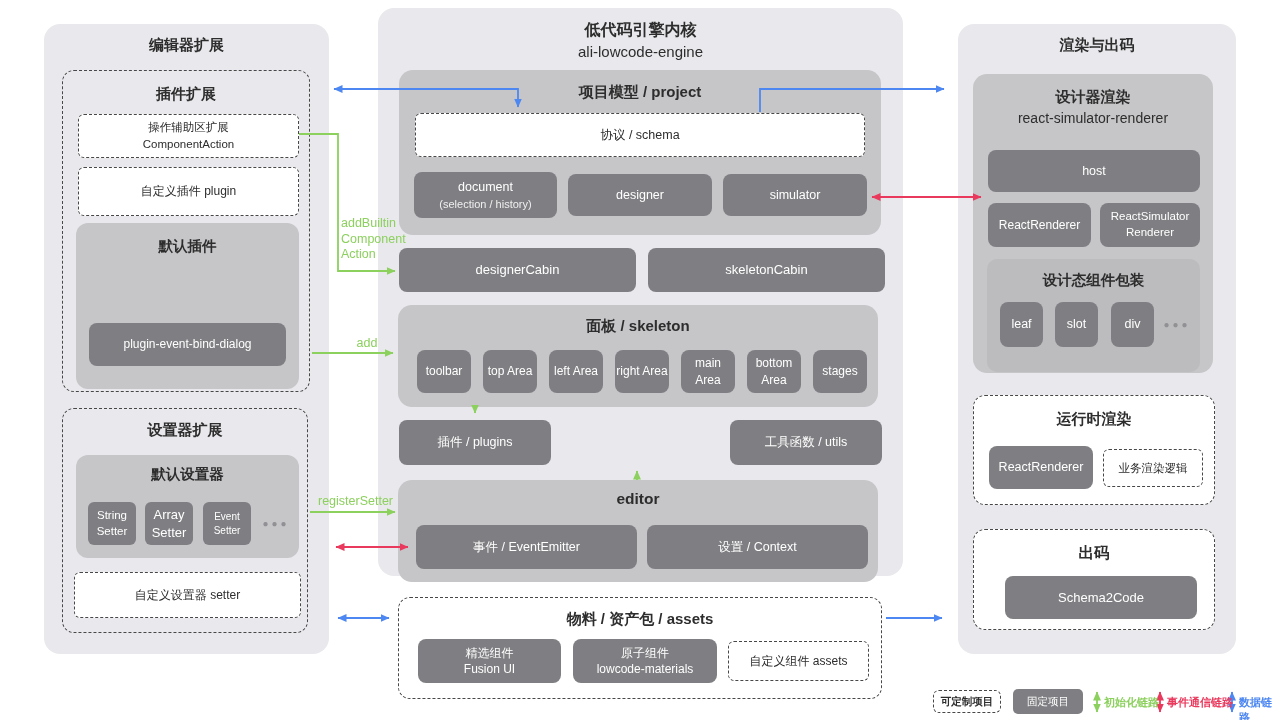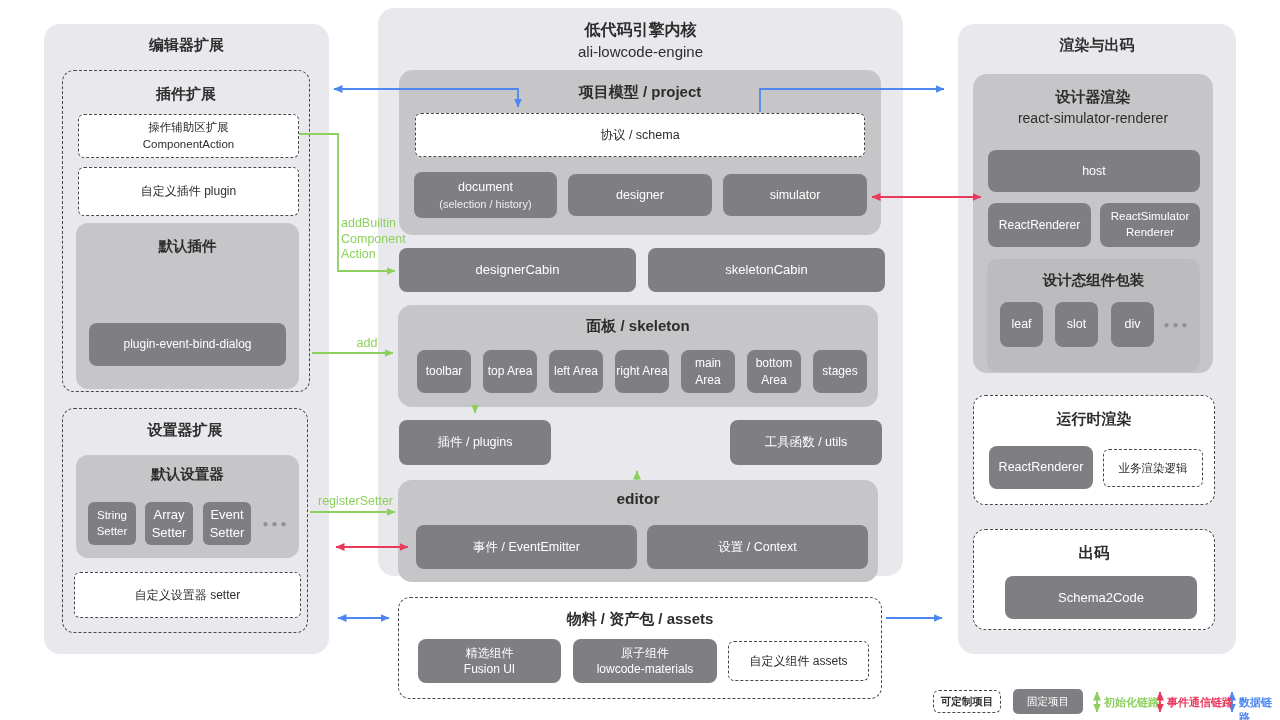--- a/index.html
+++ b/index.html
@@ -49,21 +49,21 @@
         <div class="item" style="left:13px;top:100px;width:197px;height:43px;font-size:12px">plugin-event-bind-dialog</div>
       </div>
     </div>
 
     <div class="dashed" style="left:18px;top:384px;width:246px;height:225px;border-radius:12px">
       <div class="title" style="top:12px">设置器扩展</div>
       <div class="group" style="left:13px;top:46px;width:223px;height:103px;border-radius:12px">
         <div class="title" style="top:10px;font-size:14.5px">默认设置器</div>
         <div class="item" style="left:12px;top:47px;width:48px;height:43px;font-size:11.5px;border-radius:6px">String Setter</div>
         <div class="item" style="left:69px;top:47px;width:48px;height:43px;font-size:13px;border-radius:6px">Array Setter</div>
-        <div class="item" style="left:127px;top:47px;width:48px;height:43px;font-size:13px;border-radius:6px">Event Setter</div>
+        <div class="item" style="left:127px;top:47px;width:48px;height:43px;font-size:10px;border-radius:6px">Event Setter</div>
         <div class="dots" style="left:180px;top:47px;width:40px;height:43px">●●●</div>
       </div>
       <div class="dashed bg-white cflex" style="left:11px;top:163px;width:227px;height:46px;border-radius:6px;font-size:12px">自定义设置器 setter</div>
     </div>
   </div>
 
   <div class="panel" style="left:378px;top:8px;width:525px;height:568px">
     <div class="title" style="top:12px;font-size:16px">低代码引擎内核</div>
     <div class="title" style="top:35px;font-weight:400;font-size:15px">ali-lowcode-engine</div>
 

